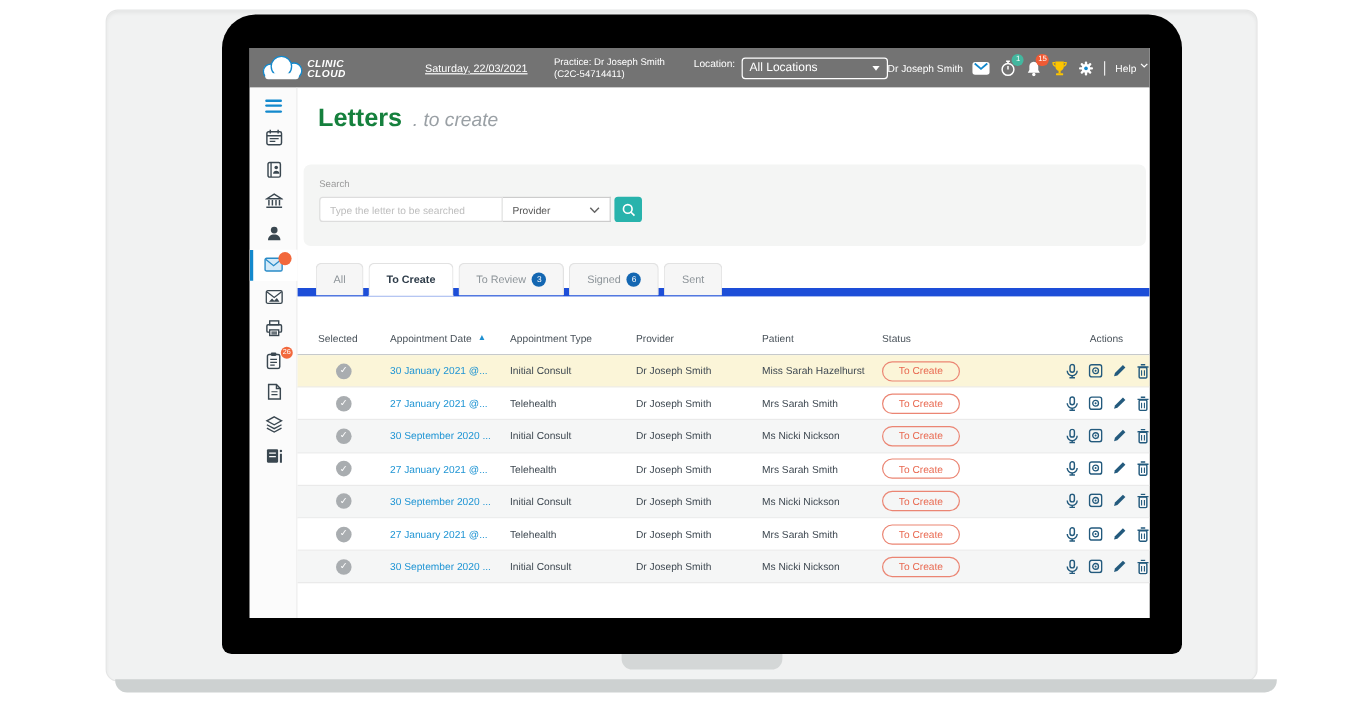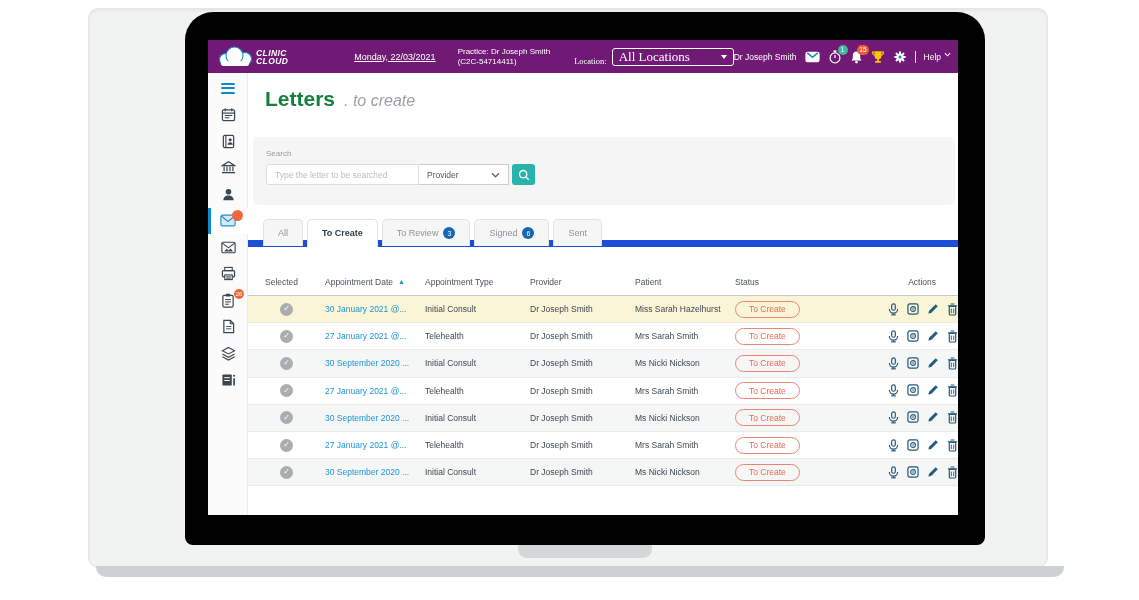--- a/index.html
+++ b/index.html
@@ -14,31 +14,31 @@
           background:#cdd1d1; border-radius:0 0 10px 10px; }
   .bezel { position:absolute; left:185px; top:12px; width:800px; height:533px;
           background:#000; border-radius:28px 28px 8px 8px; }
   .notch { position:absolute; left:518px; top:545px; width:134px; height:13px;
           background:#d4d7d7; border-radius:0 0 9px 9px; }
   .screen { position:absolute; left:208px; top:40px; width:750px; height:475px;
           background:#fff; overflow:hidden; }
 
   
   .topbar { position:absolute; left:0; top:0; width:750px; height:33px;
-            background:#701a75; color:#fff; display:flex; align-items:center;
+            background:#737373; color:#fff; display:flex; align-items:center;
             padding:0 9px; }
   .brand { display:flex; align-items:center; gap:3px; }
   .brand-txt { font-size:8.5px; font-weight:bold; font-style:italic;
                line-height:8px; letter-spacing:.4px; }
   .tb-date { margin-left:66px; font-size:9px; text-decoration:underline; white-space:nowrap; cursor:pointer; }
   .tb-practice { margin-left:22px; font-size:8px; line-height:9.5px; white-space:nowrap; }
-  .tb-loc { margin-left:24px; display:flex; align-items:flex-end; gap:5px;font-family:Liberation Serif, serif; }
+  .tb-loc { margin-left:24px; display:flex; align-items:flex-start; gap:5px; }
   .tb-loc-label { font-size:8.5px; }
   .tb-select { width:122px; height:18px; border:1px solid #fff; border-radius:3px;
-               display:flex; align-items:center; padding:0 6px; font-size:13px; cursor:pointer;gap:16px; }
+               display:flex; align-items:center; padding:0 6px; font-size:10px; cursor:pointer;gap:16px; }
   .tb-select .car { margin-left:auto; width:0; height:0; border-left:3.5px solid transparent;
                border-right:3.5px solid transparent; border-top:4.5px solid #fff; }
   .tb-right { margin-left:auto; display:flex; align-items:center; gap:8px; }
   .tb-user { font-size:8.5px; white-space:nowrap; }
   .ic-wrap { position:relative; display:flex; }
   .mini-badge { position:absolute; top:-5px; right:-6px; min-width:10px; height:10px;
         border-radius:6px; color:#fff; font-size:6.5px; display:flex; align-items:center;
         justify-content:center; padding:0 2px; }
   .mini-badge.green { background:#43b79f; }
   .mini-badge.red   { background:#f05b35; }
@@ -135,21 +135,21 @@
           <circle cx="17.5" cy="9.5" r="8.5" fill="#fff" stroke="#1389cd" stroke-width="1.1"></circle>
           <rect x="4" y="15" width="28" height="5" rx="2.5" fill="#fff"></rect>
         </svg>
       </span>
       <span class="brand-txt">
         <span>CLINIC</span><br>
         <span>CLOUD</span>
       </span>
     </div>
 
-    <span class="tb-date">Monday, 22/03/2021</span>
+    <span class="tb-date">Saturday, 22/03/2021</span>
 
     <span class="tb-practice">
       <span>Practice: Dr Joseph Smith</span><br>
       <span>(C2C-54714411)</span>
     </span>
 
     <span class="tb-loc">
       <span class="tb-loc-label">Location:</span>
       <span class="tb-select">
         <span>All Locations</span>

